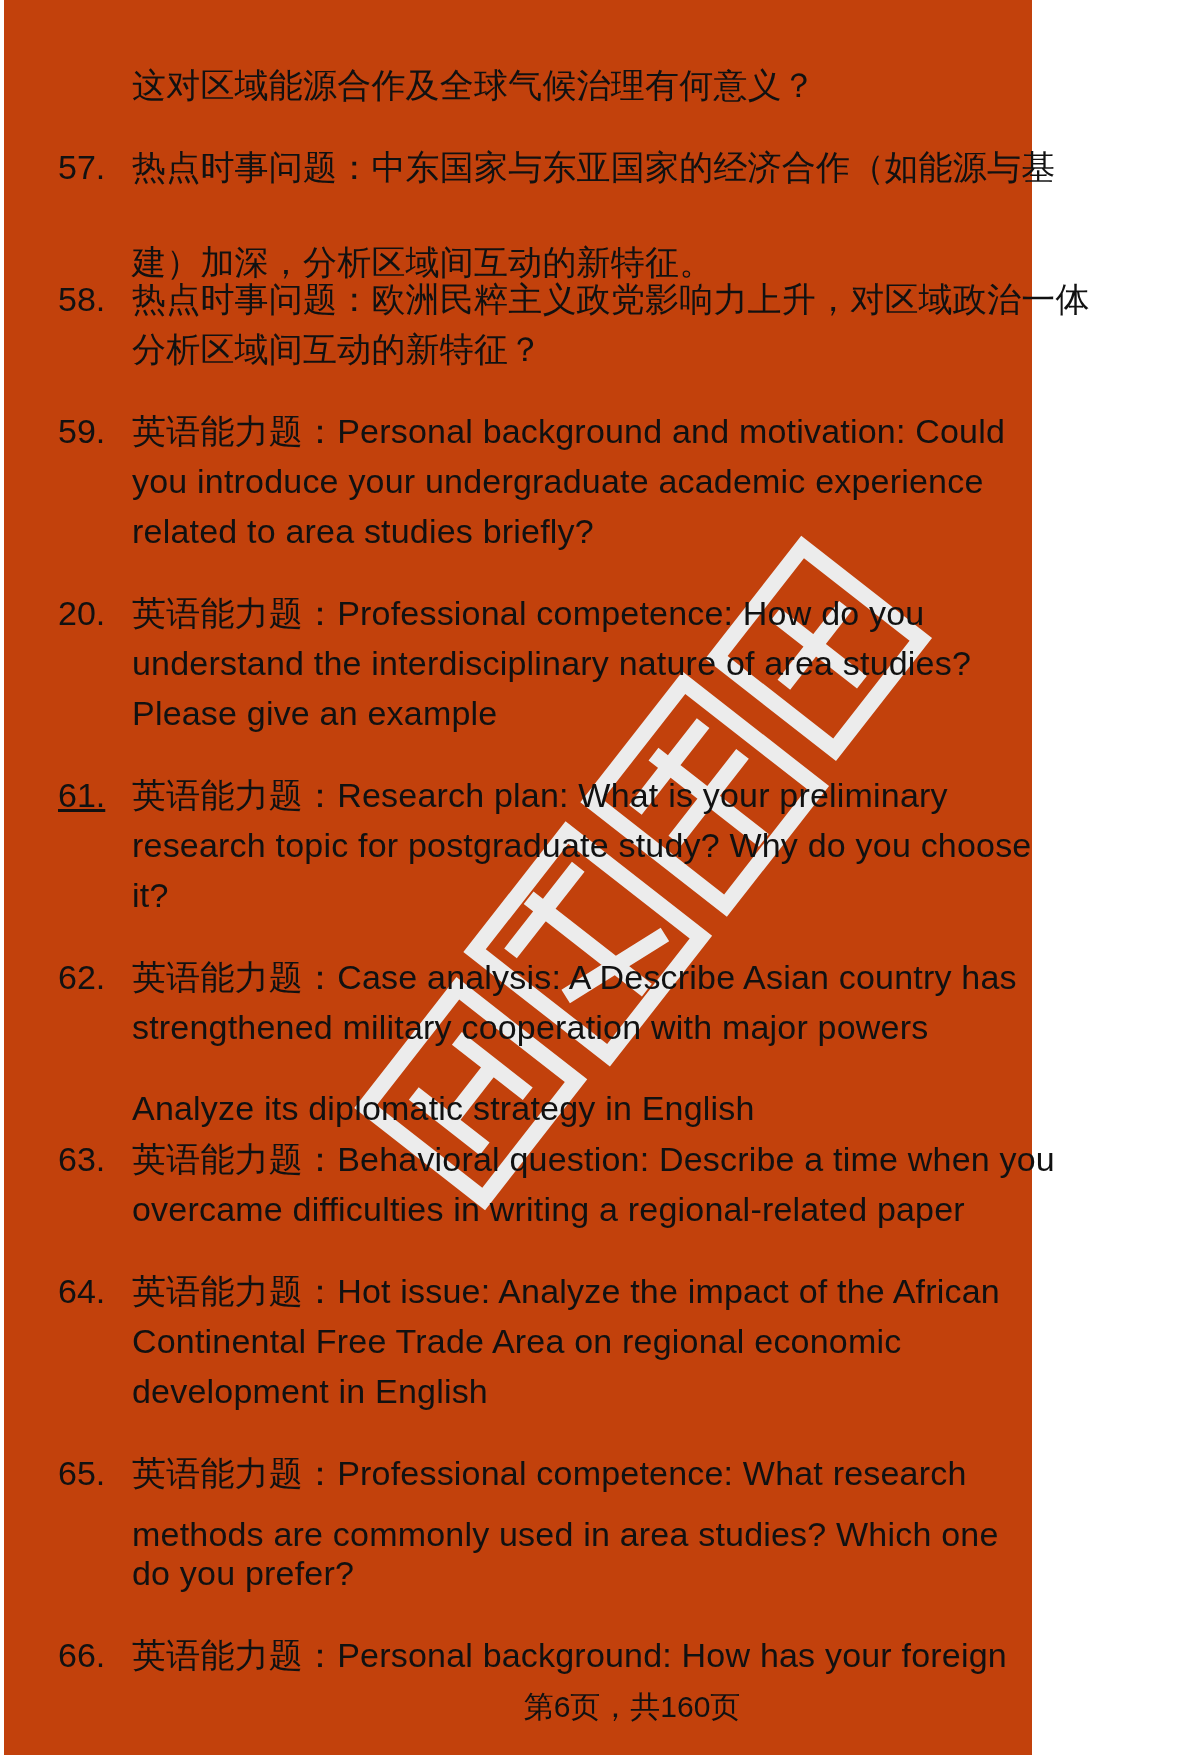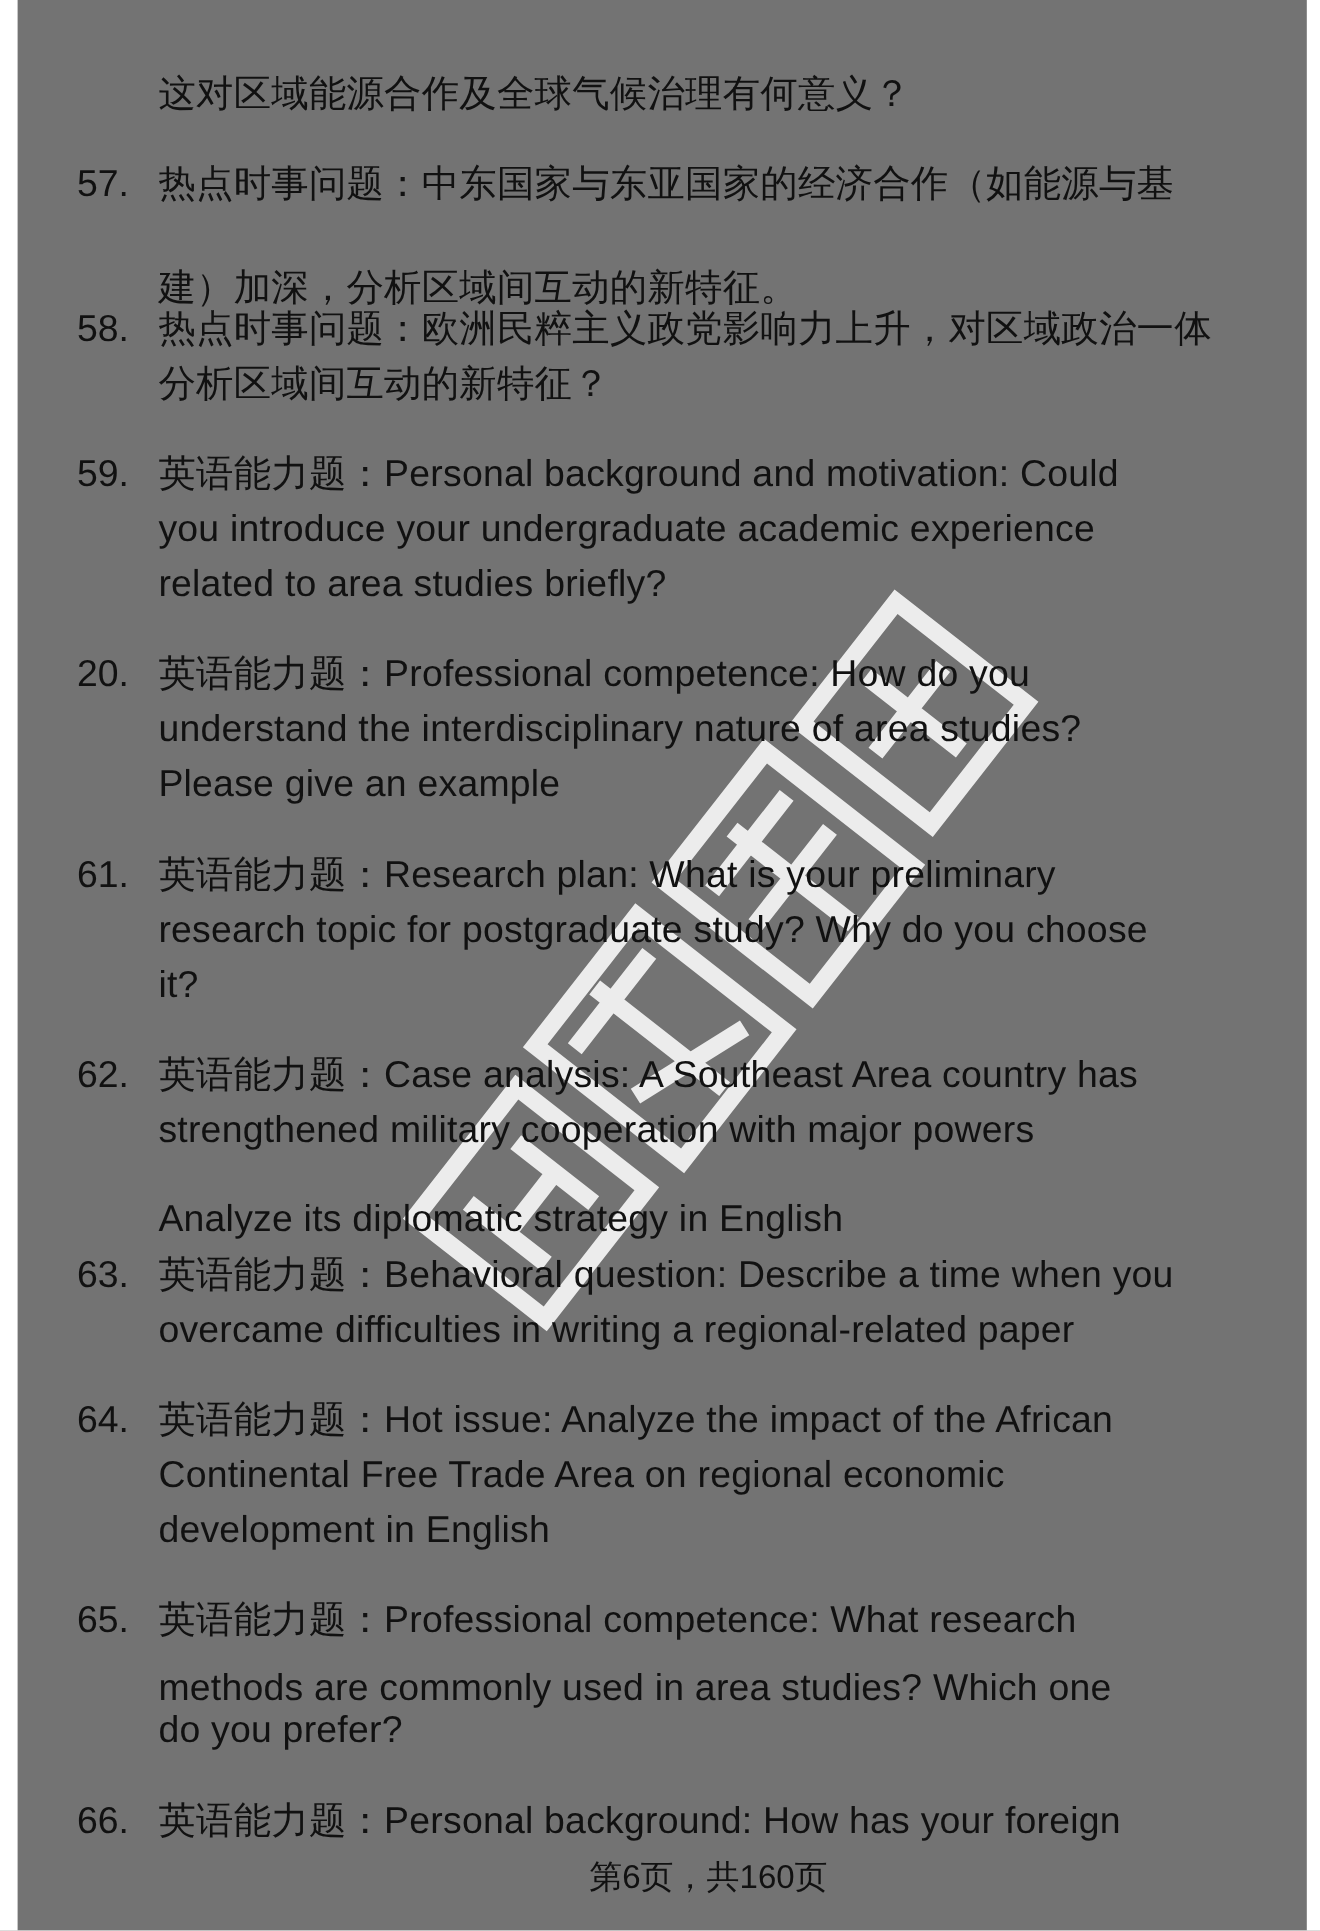--- a/index.html
+++ b/index.html
@@ -10,24 +10,24 @@
     body {
       width: 1200px;
       height: 1755px;
       position: relative;
       overflow: hidden;
       font-family: "Liberation Sans", "DejaVu Sans", sans-serif;
       color: #111111;
     }
     .page {
       position: absolute;
-      left: 16px; top: 0;
-      width: 1172px;
+      left: 4px; top: 0;
+      width: 1028px;
       height: 1755px;
-      background: #737373;
+      background: #c2410c;
     }
     .watermark {
       position: absolute;
       left: 230px;
       top: 470px;
       width: 820px;
       height: 820px;
       pointer-events: none;
       opacity: 1;
     }
@@ -115,29 +115,29 @@
     </div>
 
     <div>
       <div class="num" style="top:588px;">20.</div>
       <div class="line" style="top:588px;"><span class="label">英语能力题：</span><span>Professional competence: How do you</span></div>
       <div class="line" style="top:638px;">understand the interdisciplinary nature of area studies?</div>
       <div class="line" style="top:688px;">Please give an example</div>
     </div>
 
     <div>
-      <div class="num" style="top:770px;">61.</div>
+      <div class="num" style="top:770px;text-decoration:underline;">61.</div>
       <div class="line" style="top:770px;"><span class="label">英语能力题：</span><span>Research plan: What is your preliminary</span></div>
       <div class="line" style="top:820px;">research topic for postgraduate study? Why do you choose</div>
       <div class="line" style="top:870px;">it?</div>
     </div>
 
     <div>
       <div class="num" style="top:952px;">62.</div>
-      <div class="line" style="top:952px;"><span class="label">英语能力题：</span><span>Case analysis: A Southeast Area country has</span></div>
+      <div class="line" style="top:952px;"><span class="label">英语能力题：</span><span>Case analysis: A Describe Asian country has</span></div>
       <div class="line" style="top:1002px;">strengthened military cooperation with major powers</div>
       <div class="line" style="top:1052px;margin-top:31px;">Analyze its diplomatic strategy in English</div>
     </div>
 
     <div>
       <div class="num" style="top:1134px;">63.</div>
       <div class="line" style="top:1134px;"><span class="label">英语能力题：</span><span>Behavioral question: Describe a time when you</span></div>
       <div class="line" style="top:1184px;">overcame difficulties in writing a regional-related paper</div>
     </div>
 

